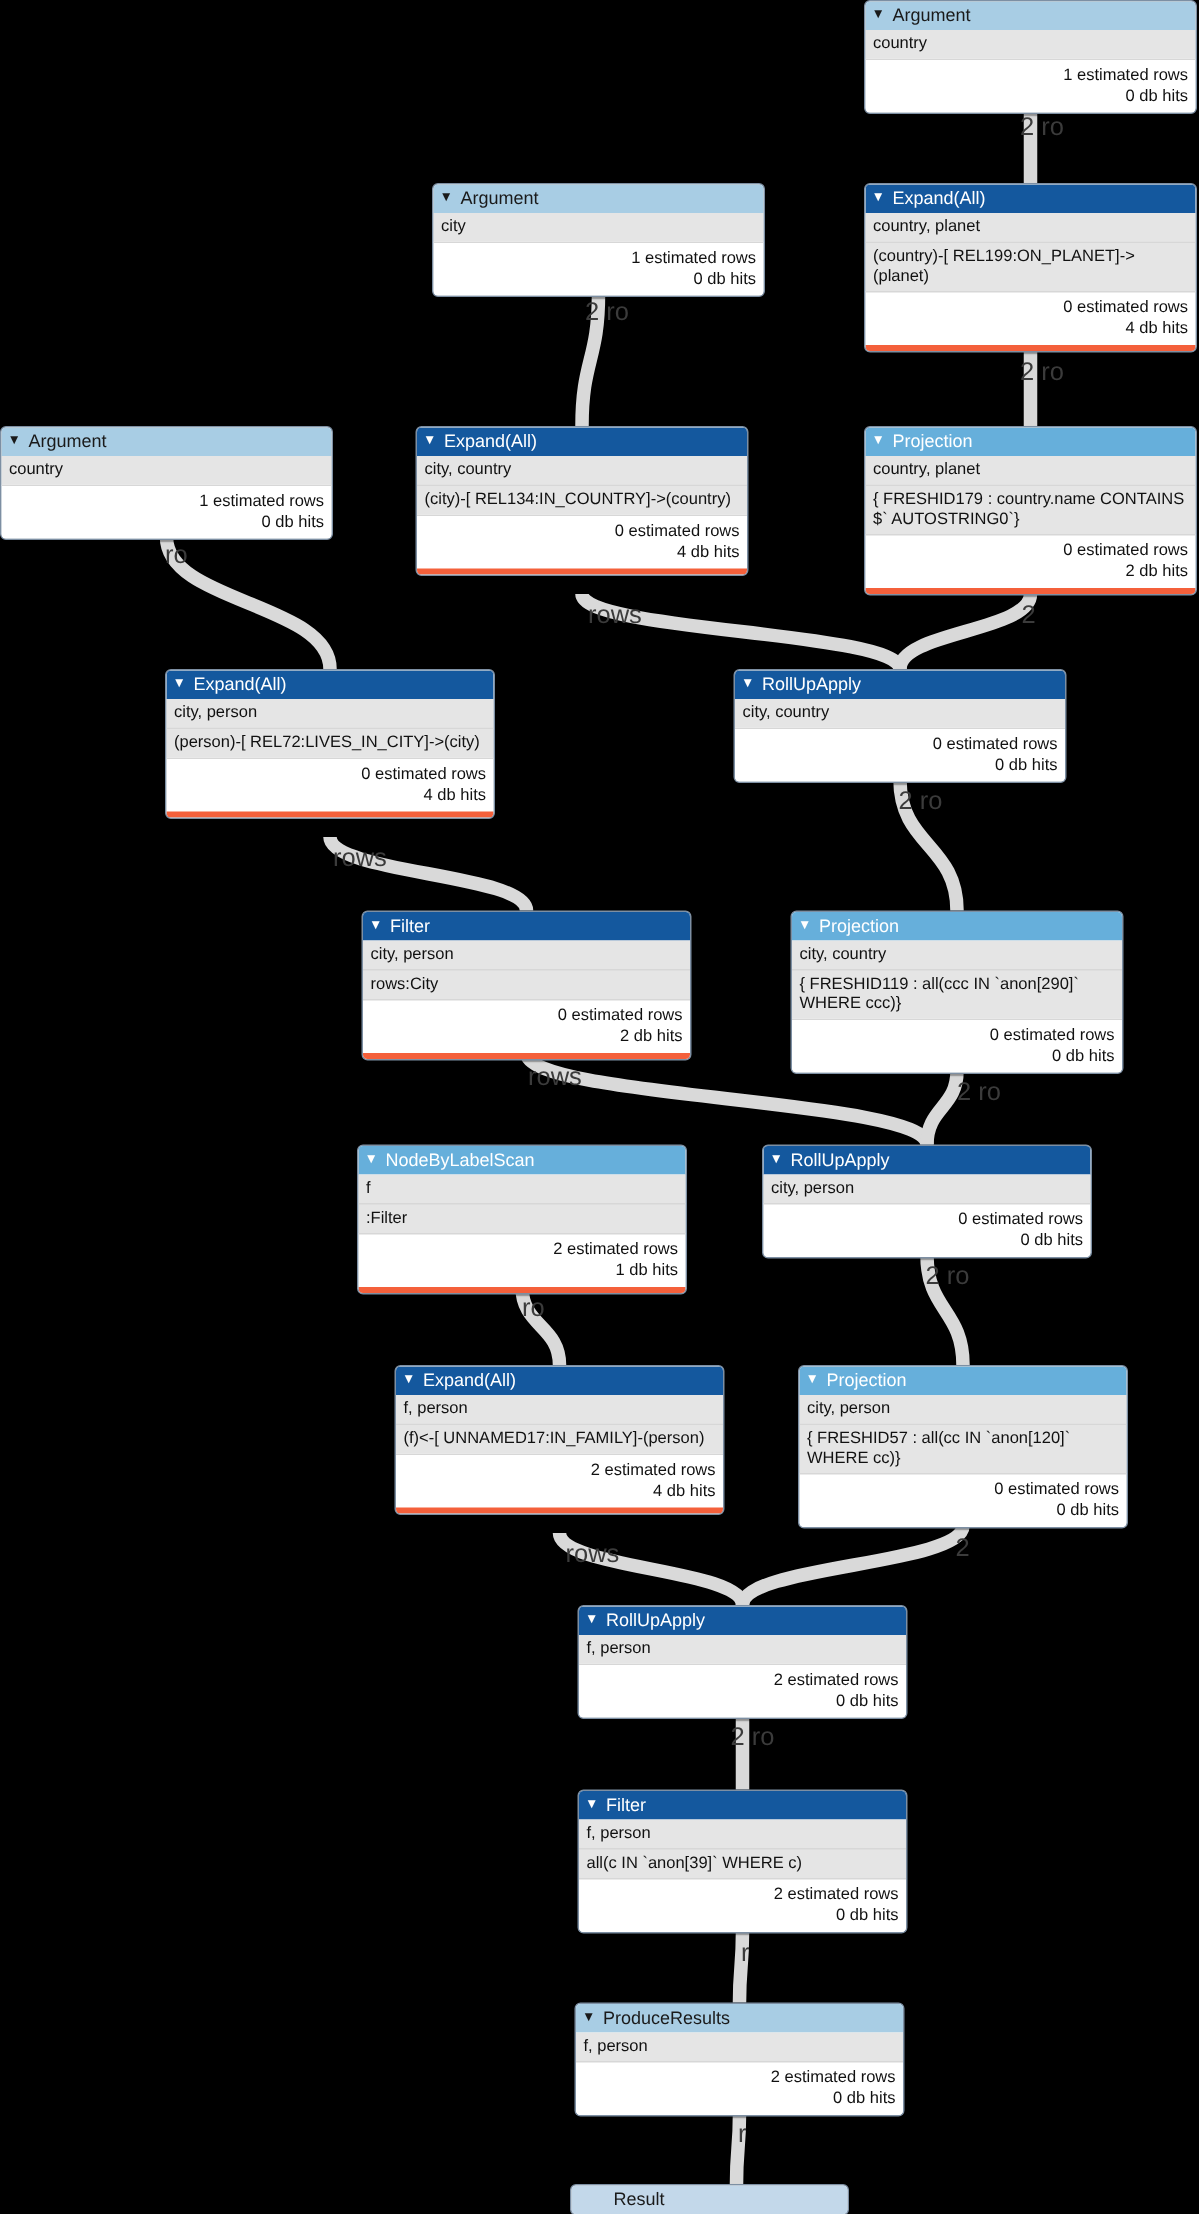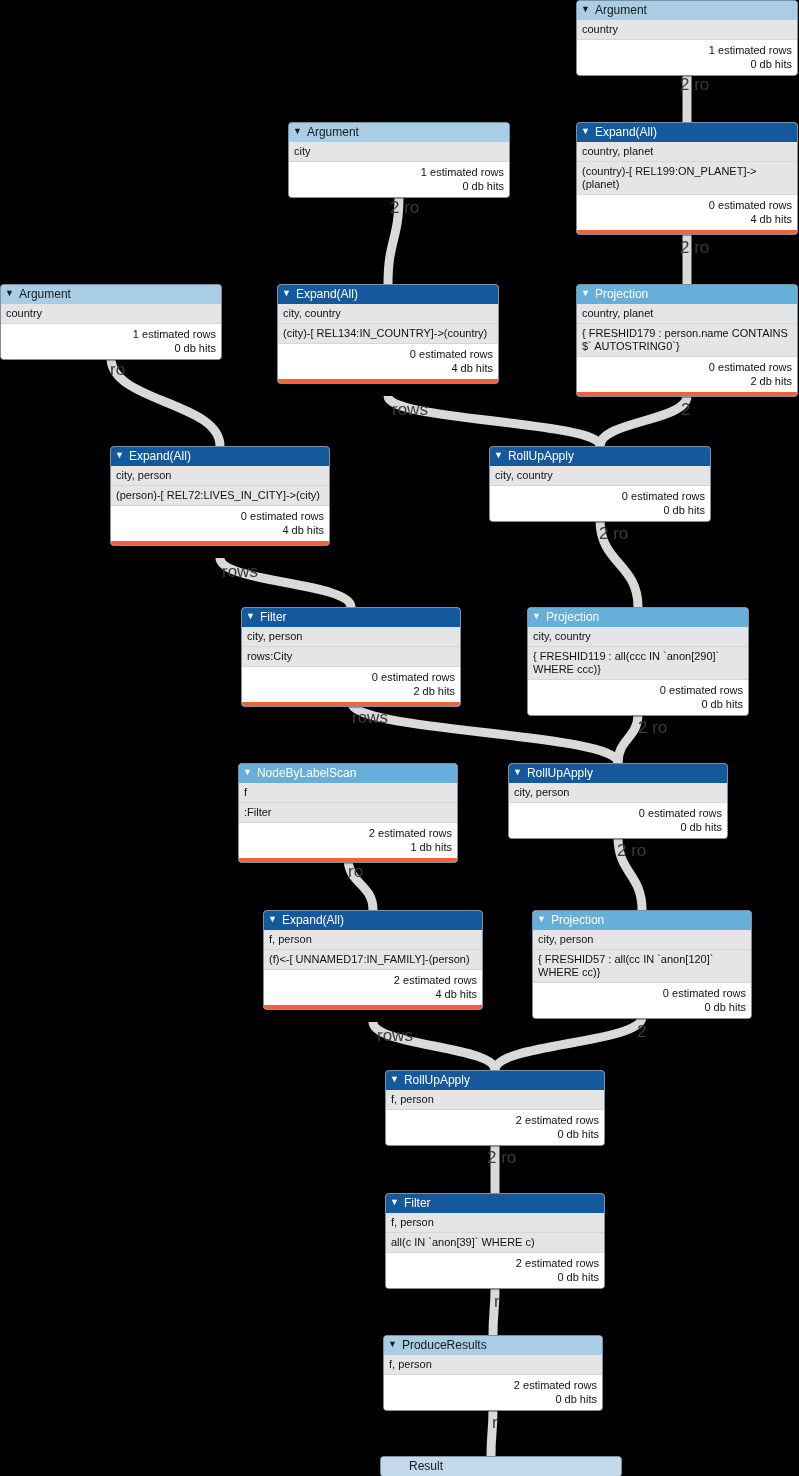--- a/index.html
+++ b/index.html
@@ -170,21 +170,21 @@
           <div>1 estimated rows</div>
           <div>0 db hits</div>
         </div>
       </div>
       <div class="node tone-mid" style="left: 576px; top: 284px; width: 222px;">
         <div class="node-hdr">
           <span class="caret">▼</span>
           <span class="hdr-title">Projection</span>
         </div>
         <div class="row first">country, planet</div>
-        <div class="row">{ FRESHID179 : person.name CONTAINS $` AUTOSTRING0`}</div>
+        <div class="row">{ FRESHID179 : country.name CONTAINS $` AUTOSTRING0`}</div>
         <div class="stats">
           <div>0 estimated rows</div>
           <div>2 db hits</div>
         </div>
         <div class="dbbar"></div>
       </div>
       <div class="node tone-light nobar" style="left: 0px; top: 284px; width: 222px;">
         <div class="node-hdr">
           <span class="caret">▼</span>
           <span class="hdr-title">Argument</span>
@@ -333,19 +333,19 @@
         <div class="node-hdr">
           <span class="caret">▼</span>
           <span class="hdr-title">ProduceResults</span>
         </div>
         <div class="row first">f, person</div>
         <div class="stats">
           <div>2 estimated rows</div>
           <div>0 db hits</div>
         </div>
       </div>
-      <div class="node tone-pale nobar" style="left: 380px; top: 1456px; width: 242px;">
+      <div class="node tone-pale nobar" style="left: 380px; top: 1456px; width: 186px;">
         <div class="node-hdr" style="padding-left:28px;">
           <span class="hdr-title">Result</span>
         </div>
       </div>
     </div>
 </div>
 
 </body></html>

